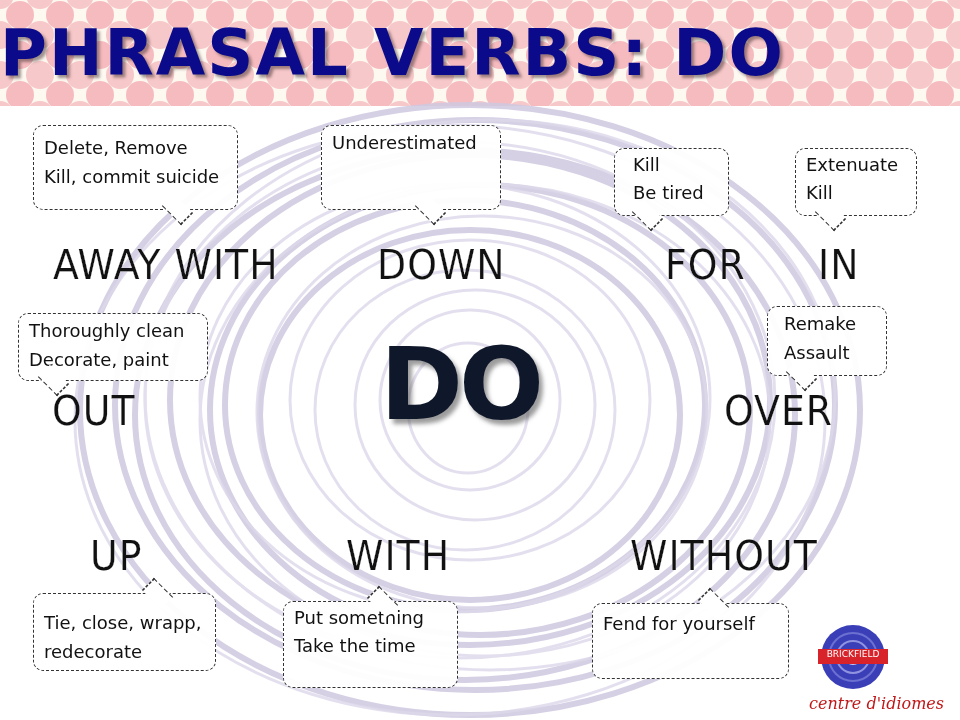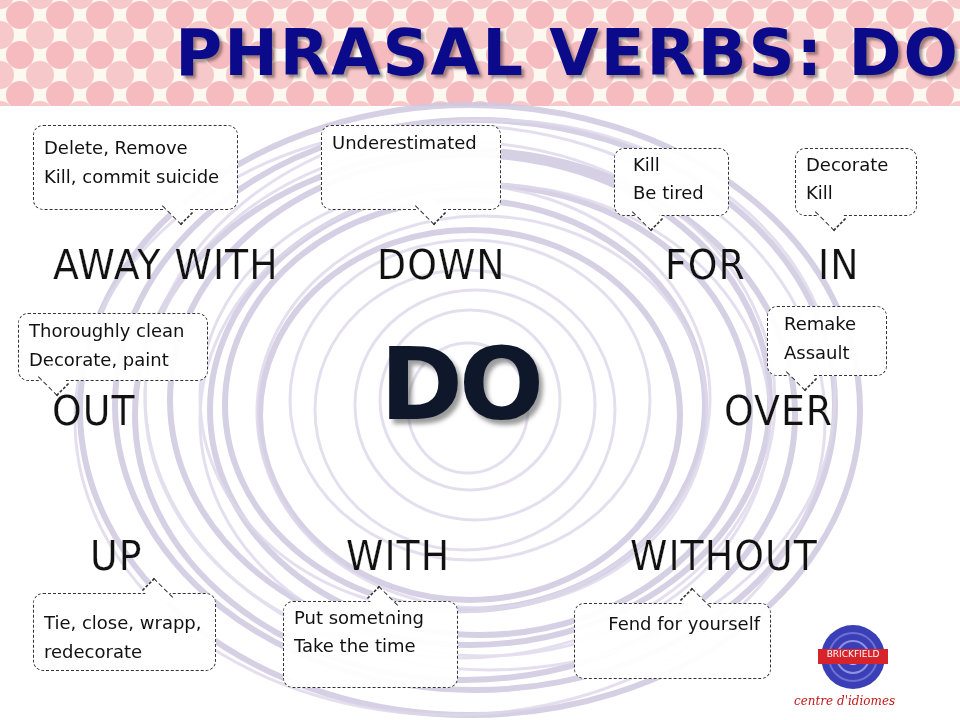--- a/index.html
+++ b/index.html
@@ -1,29 +1,29 @@
 <!DOCTYPE html>
 <html><head>
 <meta charset="utf-8">
 <style>
   html, body { margin:0; padding:0; }
   body { width:960px; height:720px; overflow:hidden; background:#ffffff; position:relative; font-family:"DejaVu Sans", sans-serif; }
   .header { position:absolute; left:0; top:0; width:960px; height:106px; background:#fdf8f0; overflow:hidden; }
   .dots { position:absolute; left:0; top:0; }
-  .title { position:absolute; left:0; top:8px; width:960px; text-align:right; font-family:"DejaVu Sans", sans-serif; font-weight:bold; font-size:64px; color:#0a0a8a; letter-spacing:2px; text-shadow:3px 3px 3px rgba(80,60,60,0.55); line-height:90px; }
+  .title { position:absolute; left:0; top:8px; width:960px; text-align:left; font-family:"DejaVu Sans", sans-serif; font-weight:bold; font-size:64px; color:#0a0a8a; letter-spacing:2px; text-shadow:3px 3px 3px rgba(80,60,60,0.55); line-height:90px; }
   .swirl { position:absolute; left:70px; top:100px; }
   .bubble { position:absolute; border:1.5px dashed #333; border-radius:10px; background:rgba(255,255,255,0.96); font-family:"DejaVu Sans", sans-serif; font-size:18px; color:#111; line-height:29px; padding:2px 10px; box-sizing:border-box; }
   .bubble .line { display:block; white-space:nowrap; }
   .tail-down::after, .tail-up::after { content:""; position:absolute; width:16px; height:16px; background:#fff; border-right:1.5px dashed #333; border-bottom:1.5px dashed #333; }
   .tail-down::after { bottom:-9px; transform:rotate(45deg) scaleX(1.6); }
   .tail-up::after { top:-9px; transform:rotate(-135deg) scaleX(1.6); }
   .verb { position:absolute; font-family:"DejaVu Sans", sans-serif; font-weight:200; font-size:40px; color:#111; letter-spacing:1px; -webkit-text-stroke:0px; font-stretch:condensed; }
   .do { position:absolute; left:380px; top:330px; font-family:"DejaVu Sans", sans-serif; font-weight:bold; font-size:100px; color:#0f172a; letter-spacing:-4px; text-shadow:4px 5px 4px rgba(90,90,90,0.6); line-height:110px; }
   .logo { position:absolute; left:818px; top:622px; width:70px; height:70px; }
-  .logo-tag { position:absolute; left:794px; top:694px; width:150px; text-align:left; font-family:"DejaVu Serif", serif; font-style:italic; font-size:12px; color:#c01818; }
+  .logo-tag { position:absolute; left:794px; top:694px; width:150px; text-align:right; font-family:"DejaVu Serif", serif; font-style:italic; font-size:16px; color:#c01818; }
 </style>
 </head>
 <body>
 
 <div class="header" data-name="header-banner">
   <svg class="dots" width="960" height="106" data-name="polka-dot-background">
     <defs>
       <pattern id="pd" x="0" y="0" width="40" height="40" patternUnits="userSpaceOnUse">
         <circle cx="20" cy="15" r="14" fill="#f4a6ae" opacity="0.75"></circle>
       </pattern>
@@ -74,21 +74,21 @@
 </div>
 <div class="verb" style="left:377px;top:242px;" data-name="verb-down">DOWN</div>
 
 <div class="bubble tail-down" style="left:614px;top:148px;width:115px;height:68px;" data-name="meaning-bubble-for">
   <span class="line" style="padding-left:8px;line-height:28px" data-name="meaning-line">Kill</span>
   <span class="line" style="padding-left:8px;line-height:28px" data-name="meaning-line">Be tired</span>
 </div>
 <div class="verb" style="left:665px;top:242px;" data-name="verb-for">FOR</div>
 
 <div class="bubble tail-down" style="left:795px;top:148px;width:122px;height:68px;" data-name="meaning-bubble-in">
-  <span class="line" style="line-height:28px" data-name="meaning-line">Decorate</span>
+  <span class="line" style="line-height:28px" data-name="meaning-line">Extenuate</span>
   <span class="line" style="line-height:28px" data-name="meaning-line">Kill</span>
 </div>
 <div class="verb" style="left:818px;top:242px;" data-name="verb-in">IN</div>
 
 <div class="bubble tail-down" style="left:18px;top:313px;width:190px;height:68px;" data-name="meaning-bubble-out">
   <span class="line" style="line-height:29px" data-name="meaning-line">Thoroughly clean</span>
   <span class="line" style="line-height:29px" data-name="meaning-line">Decorate, paint</span>
 </div>
 <div class="verb" style="left:52px;top:388px;" data-name="verb-out">OUT</div>
 
@@ -106,21 +106,21 @@
   <span class="line" style="line-height:29px" data-name="meaning-line">redecorate</span>
 </div>
 
 <div class="verb" style="left:346px;top:533px;" data-name="verb-with">WITH</div>
 <div class="bubble tail-up" style="left:283px;top:601px;width:175px;height:87px;" data-name="meaning-bubble-with">
   <span class="line" style="line-height:28px" data-name="meaning-line">Put something</span>
   <span class="line" style="line-height:28px" data-name="meaning-line">Take the time</span>
 </div>
 
 <div class="verb" style="left:630px;top:533px;" data-name="verb-without">WITHOUT</div>
-<div class="bubble tail-up" style="left:574px;top:603px;width:197px;height:76px;text-align:right;" data-name="meaning-bubble-without">
+<div class="bubble tail-up" style="left:592px;top:603px;width:197px;height:76px;" data-name="meaning-bubble-without">
   <span class="line" style="line-height:29px;margin-top:3px" data-name="meaning-line">Fend for yourself</span>
 </div>
 
 <svg class="logo" viewBox="0 0 70 70" data-name="brickfield-logo-icon">
   <circle cx="35" cy="35" r="32" fill="#3a3fb8"></circle>
   <circle cx="35" cy="35" r="24" fill="none" stroke="#6c70d0" stroke-width="2"></circle>
   <circle cx="35" cy="35" r="16" fill="none" stroke="#8f93e0" stroke-width="2"></circle>
   <circle cx="35" cy="35" r="8" fill="#c8caf2"></circle>
   <rect x="0" y="27" width="70" height="15" fill="#d8232a"></rect>
 </svg>

